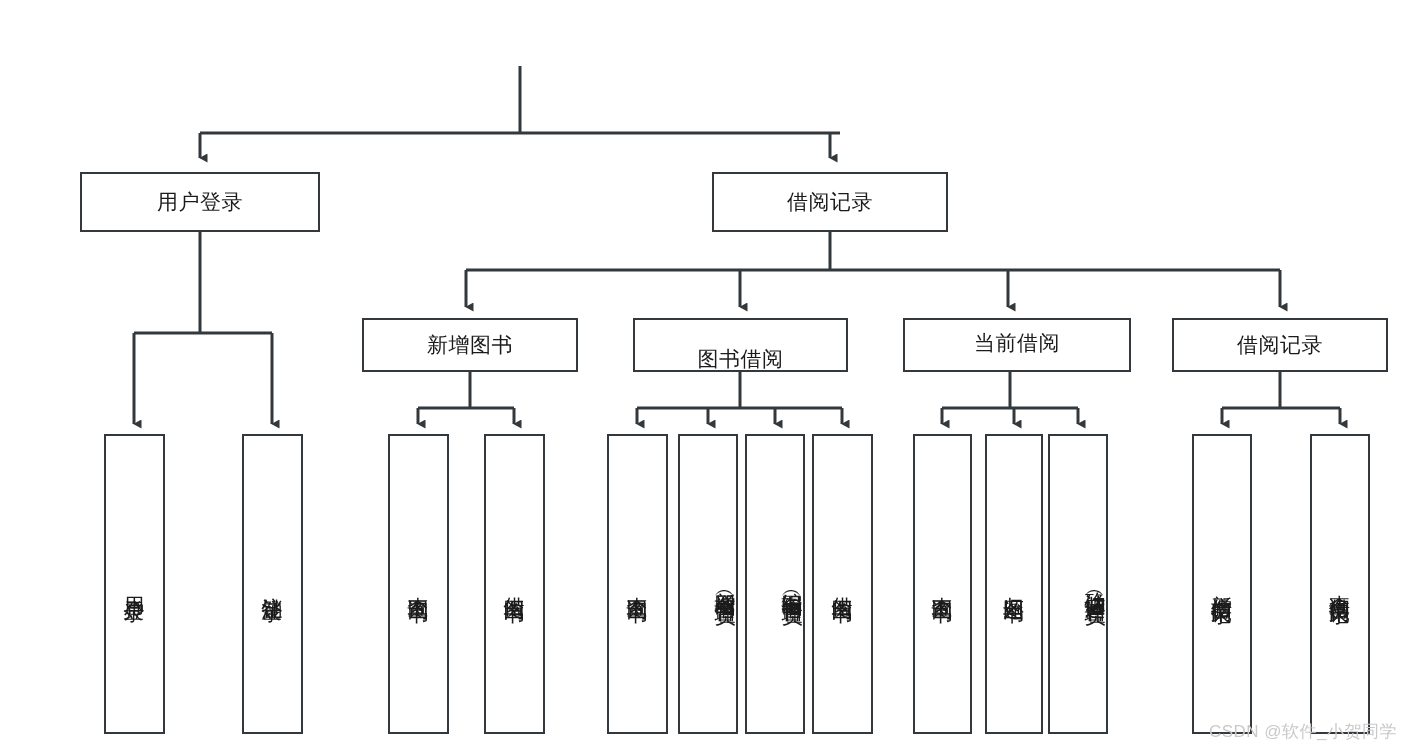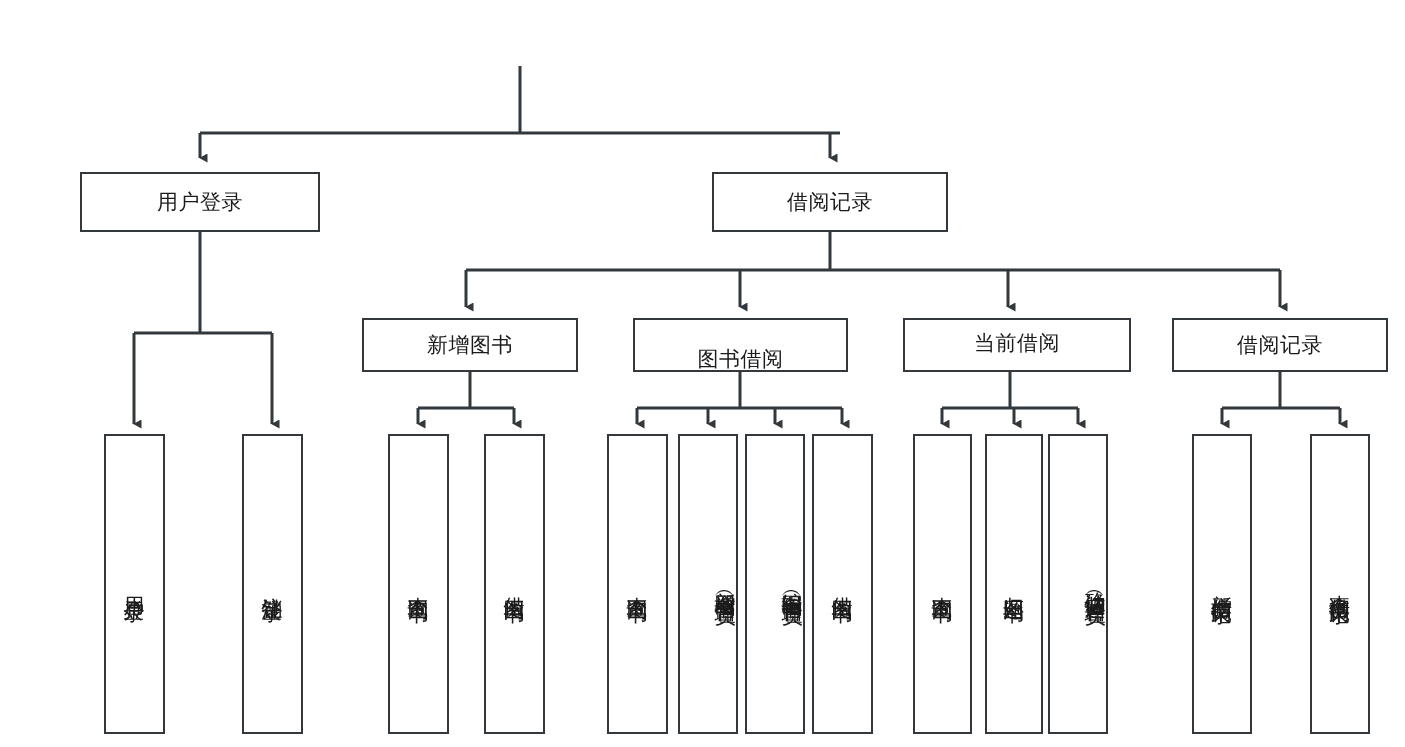--- a/index.html
+++ b/index.html
@@ -199,14 +199,15 @@
   </div>
 
   <div class="node vert centered" style="left:1192px; top:434px; width:60px; height:300px;">
     <span class="vtext">新增借阅记录</span>
   </div>
 
   <div class="node vert centered" style="left:1310px; top:434px; width:60px; height:300px;">
     <span class="vtext">查询借阅记录</span>
   </div>
 
+  <div class="watermark">CSDN @软件_小贺同学</div>
 
 </div>
 
 </body></html>

